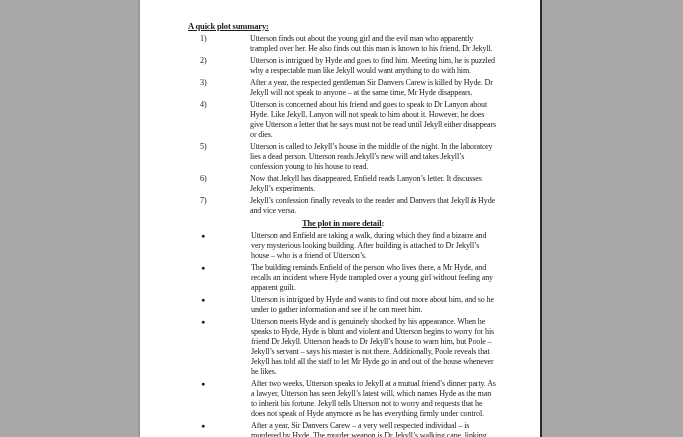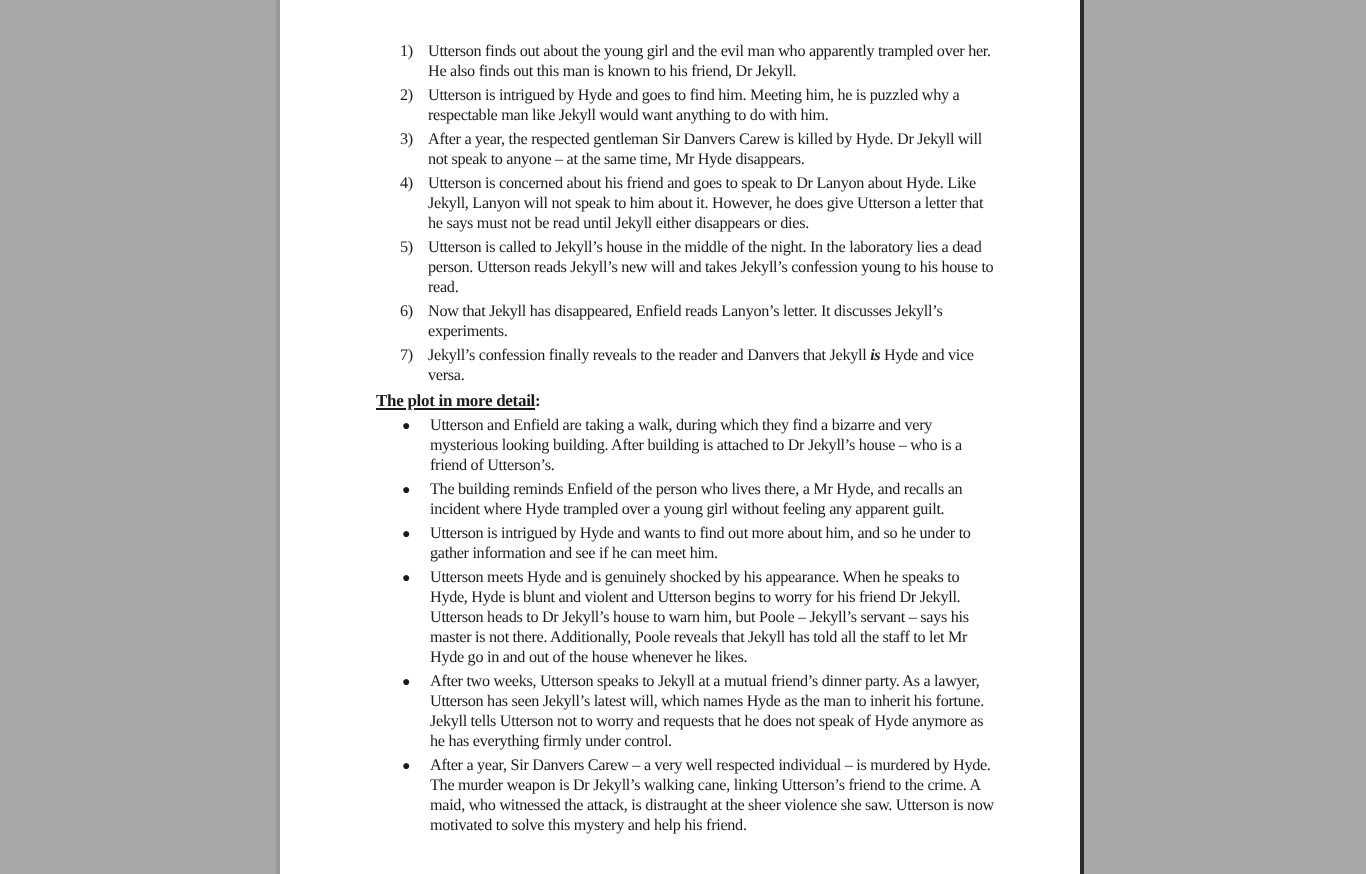--- a/index.html
+++ b/index.html
@@ -38,49 +38,54 @@
   .doc-heading {
     font-weight: bold;
     font-size: 8.5px;
     margin: 0 0 3px 0;
   }
   .doc-heading .u {
     text-decoration: underline;
   }
   .h2 {
     margin-top: 1px;
+    text-align: center;
   }
   .row {
     display: flex;
     margin: 0 0 2px 0;
   }
   .marker {
     flex: 0 0 14px;
     margin-left: 12px;
   }
   .bullet-marker {
     flex: 0 0 14px;
     margin-left: 13px;
     font-size: 7px;
   }
   .body-text {
     flex: 1;
+    margin-left: 36px;
   }
   .ital {
     font-style: italic;
     font-weight: bold;
   }
 </style>
 </head>
 <body>
 
 <div class="canvas"></div>
 
 <div class="paper">
 
+  <div class="doc-heading">
+    <span class="u">A quick plot summary:</span>
+  </div>
 
   <div class="row">
     <span class="marker">1)</span>
     <span class="body-text">Utterson finds out about the young girl and the evil man who apparently trampled over her. He also finds out this man is known to his friend, Dr Jekyll.</span>
   </div>
   <div class="row">
     <span class="marker">2)</span>
     <span class="body-text">Utterson is intrigued by Hyde and goes to find him. Meeting him, he is puzzled why a respectable man like Jekyll would want anything to do with him.</span>
   </div>
   <div class="row">

